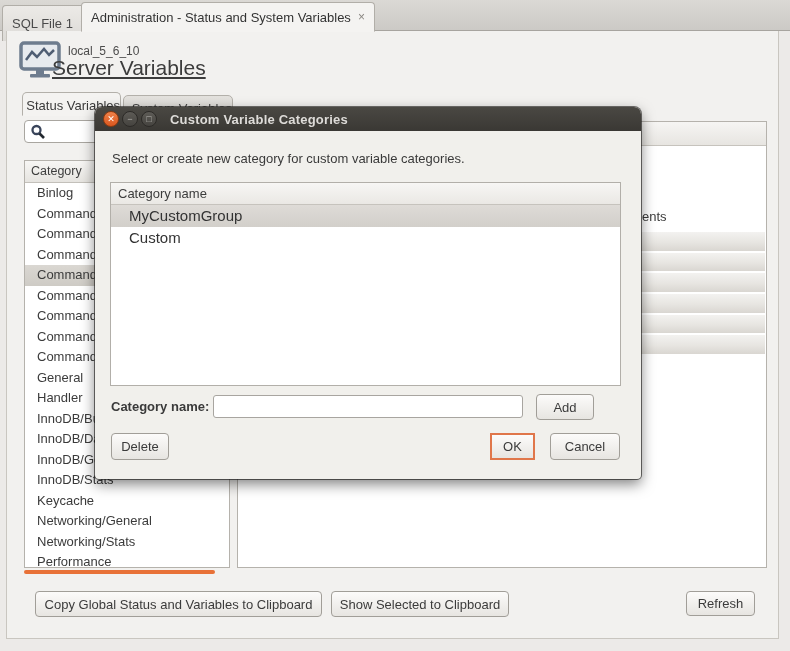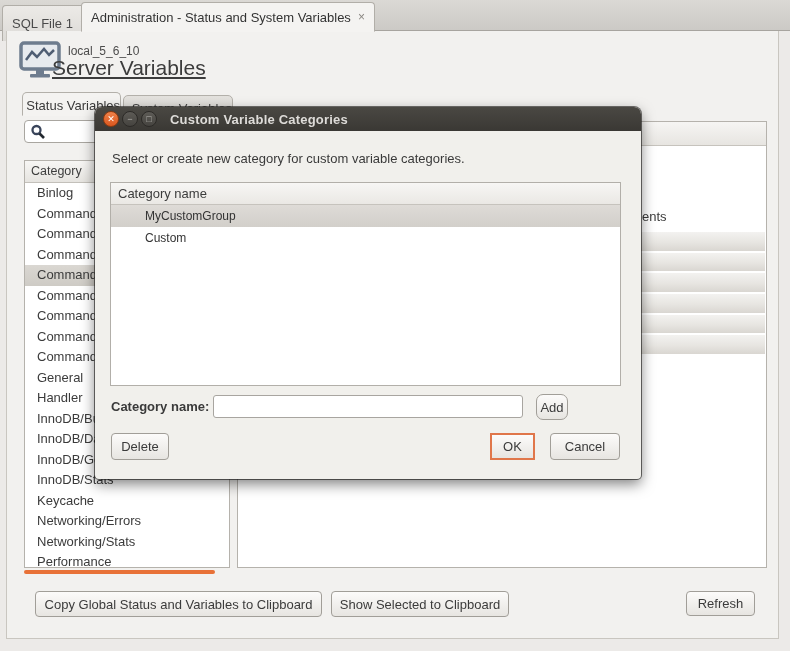--- a/index.html
+++ b/index.html
@@ -56,25 +56,25 @@
   .dialog { position:absolute; left:95px; top:107px; width:546px; height:372px; background:#f1f0ec; border-radius:7px 7px 4px 4px; box-shadow:0 5px 14px rgba(0,0,0,.5), 0 0 0 1px rgba(45,43,40,.65); z-index:10; }
   .dtitle { position:absolute; left:0; top:0; right:0; height:24px; background:linear-gradient(#4a4843,#3a3834); border-radius:7px 7px 0 0; display:flex; align-items:center; }
   .dtitle .cap { margin-left:13px; font-size:13px; font-weight:bold; color:#dedcd9; letter-spacing:.2px; }
   .wbtn { width:16px; height:16px; border-radius:50%; margin-left:3px; display:flex; align-items:center; justify-content:center; font-size:9px; line-height:1; }
   .wbtn.first { margin-left:8px; }
   .wbtn.close { background:linear-gradient(#f08149,#d9571f); border:1px solid #8c3a10; color:#fff; font-weight:bold; }
   .wbtn.gray { background:linear-gradient(#5d5b56,#45433f); border:1px solid #2c2a27; color:#b8b6b2; }
   .dinstr { position:absolute; left:17px; top:44px; font-size:13px; color:#3a3a3a; }
   .dtable { position:absolute; left:15px; top:75px; width:511px; height:204px; background:#fff; border:1px solid #b2afa9; overflow:hidden; }
   .dthead { height:22px; background:linear-gradient(#f7f6f4,#eae8e4); border-bottom:1px solid #c6c3bd; font-size:13px; padding:3px 0 0 7px; color:#3c3c3c; }
-  .dlg-row { height:22px; line-height:22px; font-size:12px; padding-left:34px; color:#333; }
+  .dlg-row { height:22px; line-height:22px; font-size:15px; padding-left:18px; color:#333; }
   .dlg-row.selected { background:linear-gradient(#dedbd7,#d2cfca); }
   .dlabel { position:absolute; left:16px; top:292px; font-size:13px;font-weight:bold; }
   .dinput { position:absolute; left:118px; top:288px; width:310px; height:23px; background:#fff; border:1px solid #a8a5a0; border-radius:3px; font-size:13px; padding:0 5px; outline:none; font-family:inherit; }
-  #addBtn { position:absolute; left:441px; top:287px; width:32px; height:26px;border-radius:7px; }
+  #addBtn { position:absolute; left:441px; top:287px; width:58px; height:26px; }
   #deleteBtn { position:absolute; left:16px; top:326px; width:58px; height:27px; }
   #okBtn { position:absolute; left:395px; top:326px; width:45px; height:27px; border:2px solid #e0764a; border-radius:0; }
   #cancelBtn { position:absolute; left:455px; top:326px; width:70px; height:27px; }
 </style>
 </head>
 <body>
 
 <div class="stage">
 
   <div class="tabstrip">
@@ -124,21 +124,21 @@
         <div class="cat-row"><span>Commands/Stored routines</span></div>
         <div class="cat-row"><span>Commands/Table maintenance</span></div>
         <div class="cat-row"><span>Commands/Transaction control</span></div>
         <div class="cat-row"><span>General</span></div>
         <div class="cat-row"><span>Handler</span></div>
         <div class="cat-row"><span>InnoDB/Buffer pool</span></div>
         <div class="cat-row"><span>InnoDB/Datafiles</span></div>
         <div class="cat-row"><span>InnoDB/General</span></div>
         <div class="cat-row"><span>InnoDB/Stats</span></div>
         <div class="cat-row"><span>Keycache</span></div>
-        <div class="cat-row"><span>Networking/Errors</span></div>
+        <div class="cat-row"><span>Networking/General</span></div>
         <div class="cat-row"><span>Networking/Stats</span></div>
         <div class="cat-row"><span>Performance</span></div>
       </div>
   </div>
   <div class="hscroll"></div>
 
   <div class="rpanel">
     <div class="rhead"></div>
     <div class="frag">ents</div>
     <div class="hlbars">

